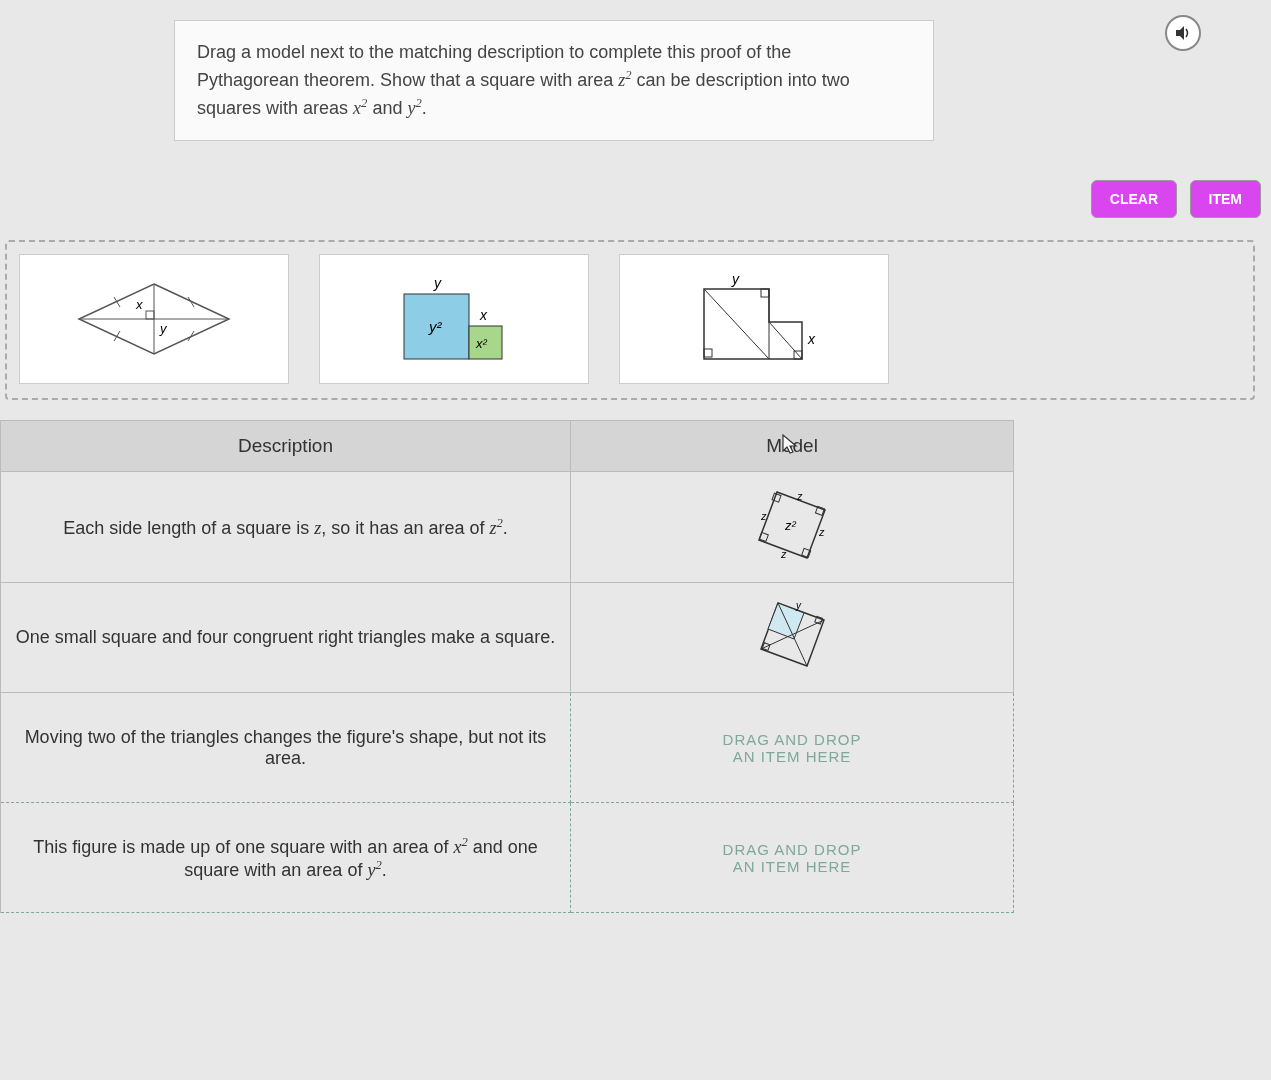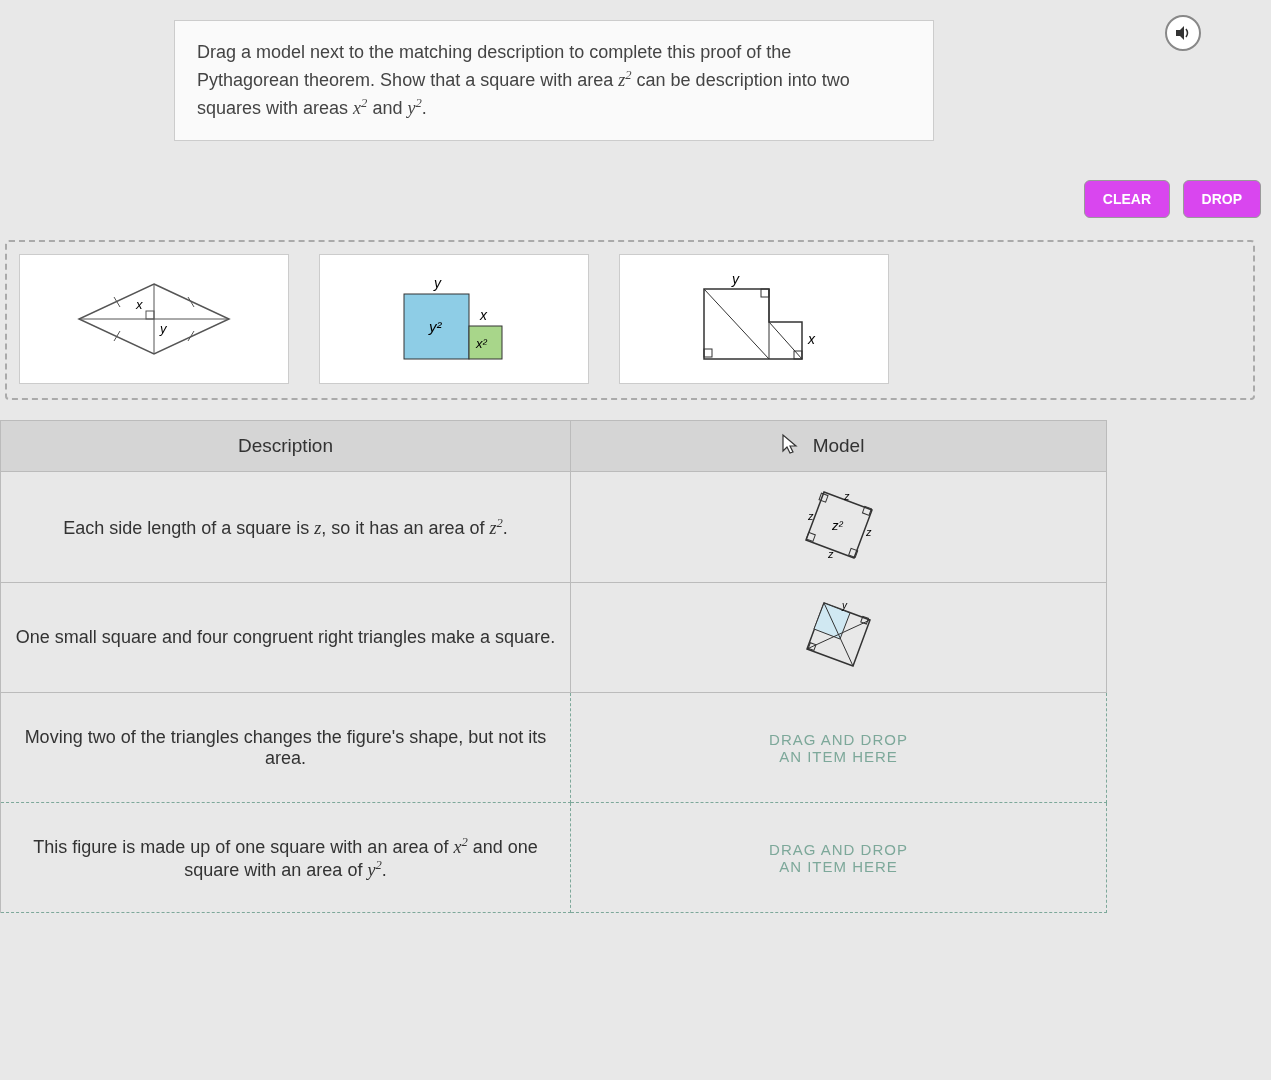--- a/index.html
+++ b/index.html
@@ -73,21 +73,21 @@
   border: 1px solid #ccc;
   display: flex;
   align-items: center;
   justify-content: center;
   cursor: grab;
 }
 .proof-table {
   position: absolute;
   left: 0;
   top: 420px;
-  width: 1107px;
+  width: 1014px;
   border-collapse: collapse;
 }
 .proof-table th {
   background: #d5d5d5;
   border: 1px solid #bbb;
   padding: 14px;
   font-weight: normal;
   font-size: 19px;
   color: #333;
 }
@@ -132,21 +132,21 @@
 
 <div class="audio-btn">
   <svg width="18" height="18" viewBox="0 0 18 18">
     <polygon points="2,6 6,6 10,2 10,16 6,12 2,12" fill="#333"></polygon>
     <path d="M12,5 Q15,9 12,13" stroke="#333" fill="none" stroke-width="1.5"></path>
   </svg>
 </div>
 
 <div class="action-buttons">
   <div class="action-btn">CLEAR</div>
-  <div class="action-btn">DROP</div>
+  <div class="action-btn">ITEM</div>
 </div>
 
 <div class="drag-source">
 
   <div class="model-card">
     <svg width="180" height="100" viewBox="0 0 180 100">
       <polygon points="90,15 165,50 90,85 15,50" fill="none" stroke="#555" stroke-width="1.5"></polygon>
       <line x1="15" y1="50" x2="165" y2="50" stroke="#555"></line>
       <line x1="90" y1="15" x2="90" y2="85" stroke="#555"></line>
       <rect x="82" y="42" width="8" height="8" fill="none" stroke="#555"></rect>

